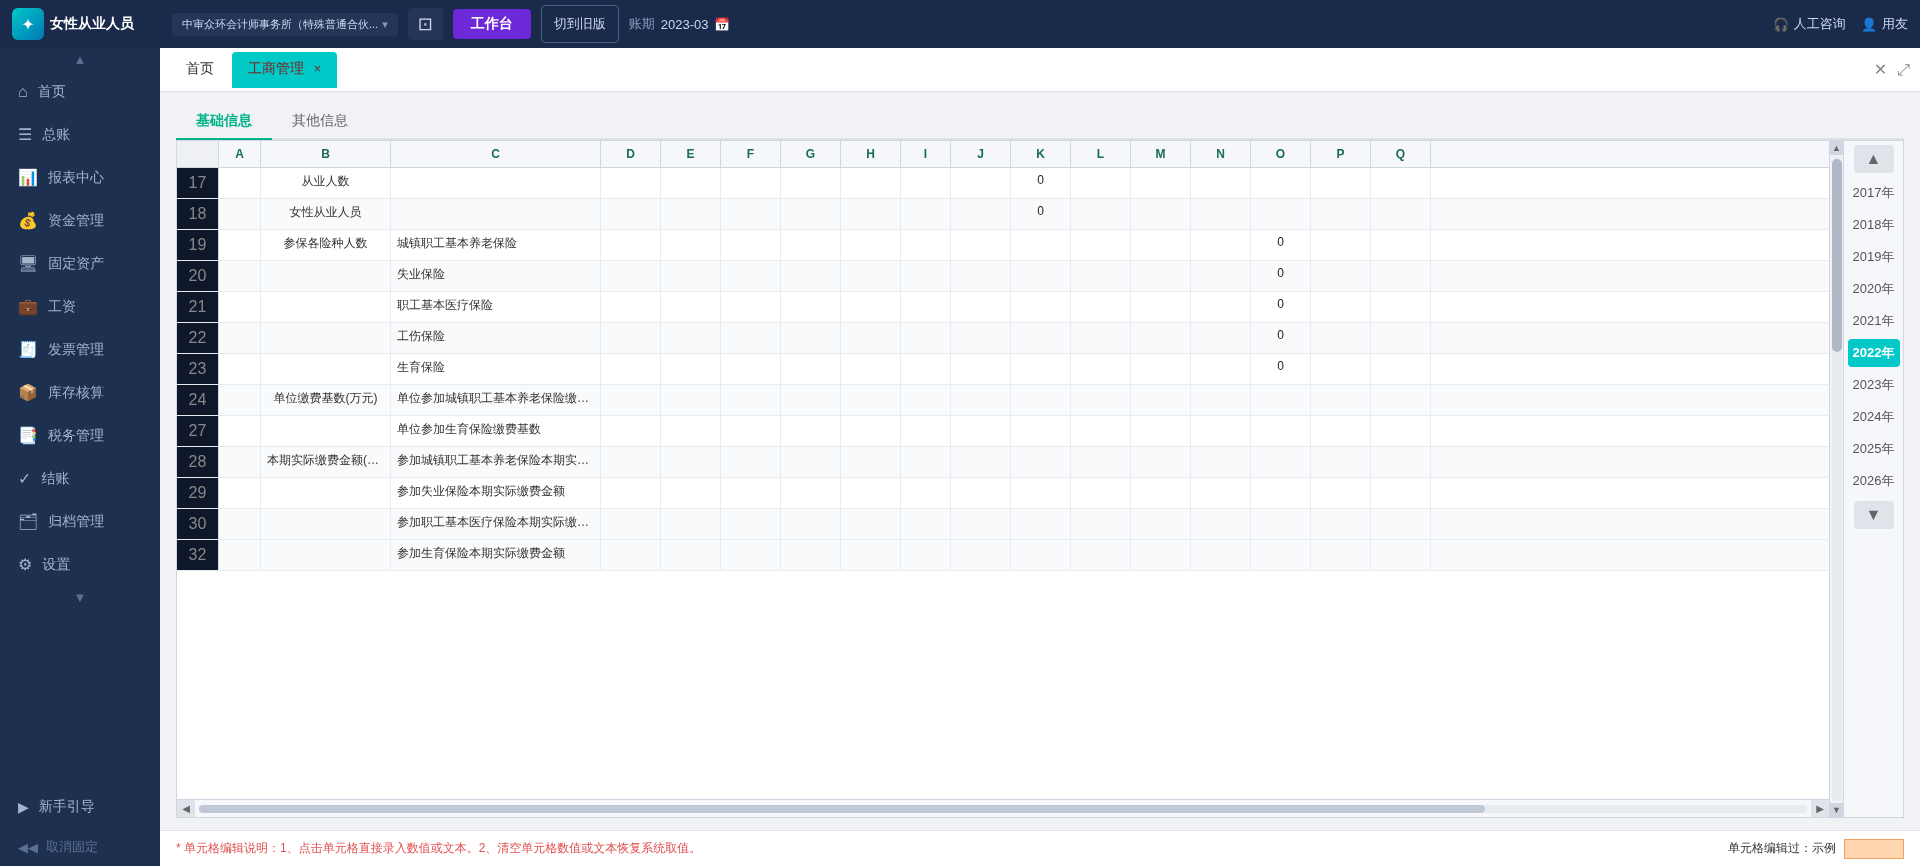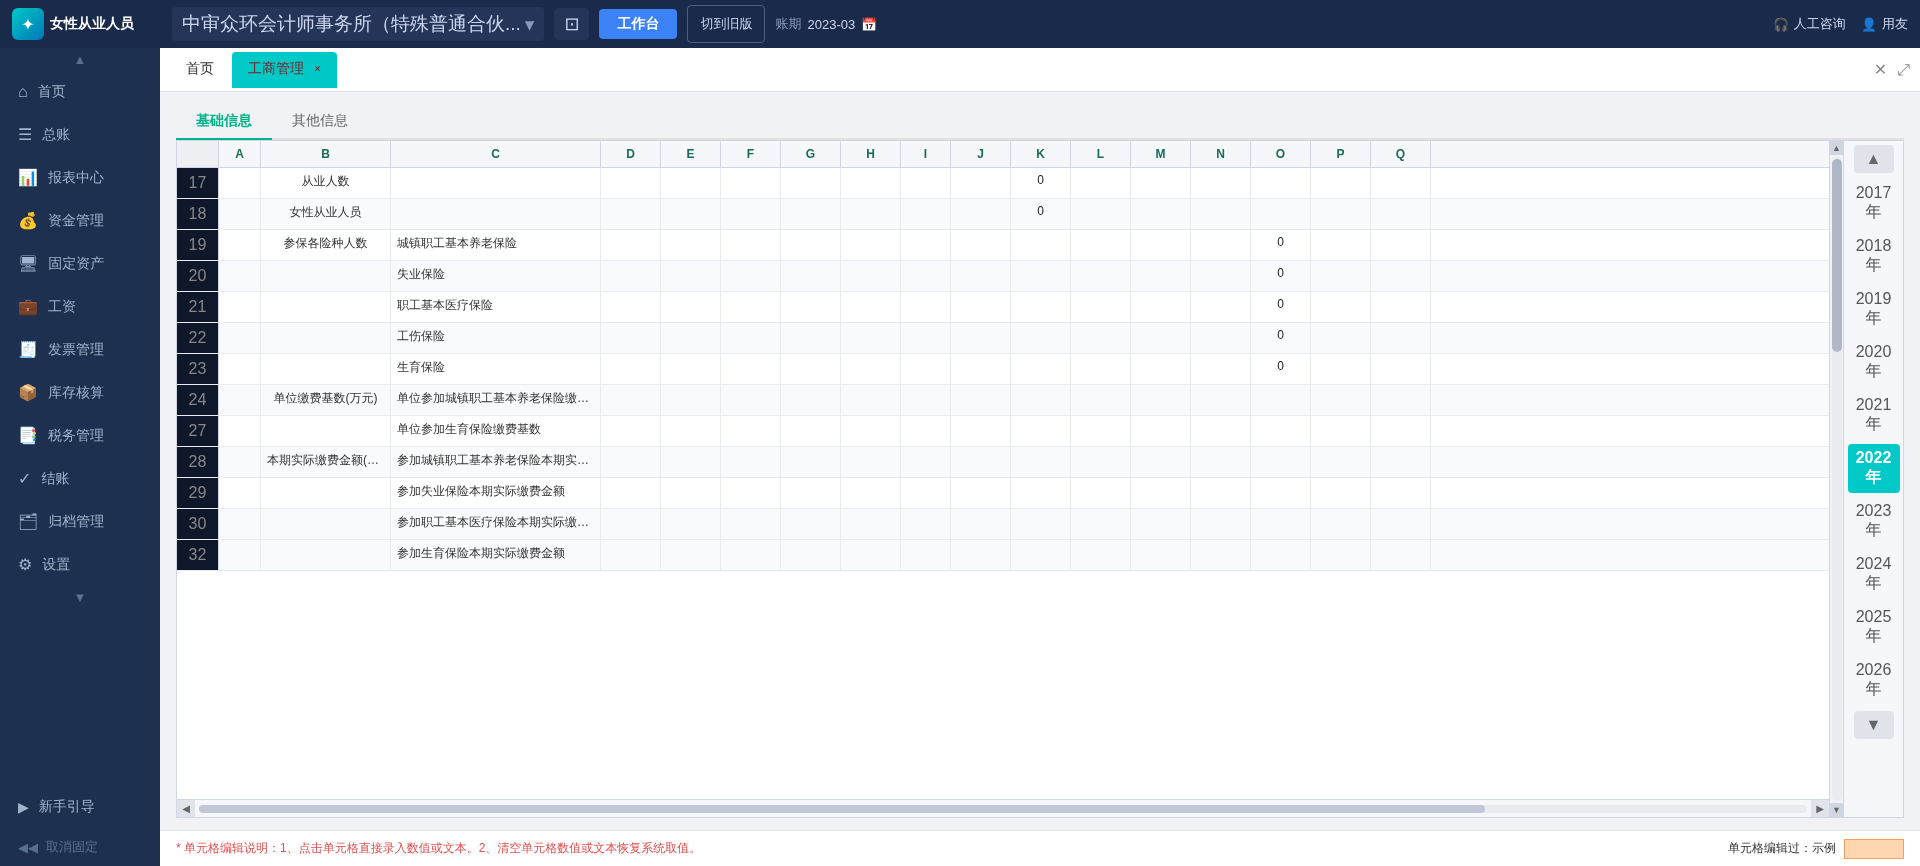--- a/index.html
+++ b/index.html
@@ -25,29 +25,29 @@
       width: 32px; height: 32px;
       background: linear-gradient(135deg, #00c9c8, #0077b6);
       border-radius: 6px;
       display: flex; align-items: center; justify-content: center;
       font-size: 16px; color: #fff;
     }
     .logo-text { font-size: 14px; color: #fff; font-weight: bold; }
     .company-selector {
       display: flex; align-items: center; gap: 4px;
       background: #243558; border-radius: 4px; padding: 4px 10px;
-      font-size: 19px; color: #ccd6f0; cursor: pointer; min-width: 200px;
+      font-size: 11px; color: #ccd6f0; cursor: pointer; min-width: 200px;
     }
     .company-selector .chevron { color: #8899bb; }
     .copy-btn {
       background: #243558; border: none; border-radius: 4px;
       color: #ccd6f0; padding: 5px 10px; cursor: pointer; font-size: 18px;
     }
     .workbench-btn {
-      background: #3b82f6; border: none; border-radius: 4px;
+      background: #6d28d9; border: none; border-radius: 4px;
       color: #fff; padding: 6px 18px; cursor: pointer; font-size: 14px; font-weight: bold;
     }
     .switch-btn {
       background: transparent; border: 1px solid #4a6080;
       border-radius: 4px; color: #ccd6f0; padding: 9px 12px; cursor: pointer; font-size: 13px;
     }
     .period-area {
       display: flex; align-items: center; gap: 6px;
       color: #ccd6f0; font-size: 13px;
     }
@@ -210,21 +210,21 @@
     .year-nav {
       width: 100%; display: flex; flex-direction: column; align-items: center;
     }
     .year-nav-btn {
       width: 40px; height: 28px; background: #e0e4ea; border: none;
       cursor: pointer; font-size: 16px; color: #666; margin: 4px 0;
       border-radius: 4px; display: flex; align-items: center; justify-content: center;
     }
     .year-item {
       width: 52px; padding: 5px 4px; text-align: center; cursor: pointer;
-      font-size: 16px; color: #555; border-radius: 4px; margin: 2px 0;
+      font-size: 13px; color: #555; border-radius: 4px; margin: 2px 0;
     }
     .year-item.active { background: #00c9c8; color: #fff; font-weight: bold; }
 
     
     .status-bar {
       height: 36px; background: #fff; border-top: 1px solid #e0e4ea;
       display: flex; align-items: center; padding: 0 16px;
       font-size: 12px; color: #e05050;
     }
     .status-bar .status-note { flex: 1; }

